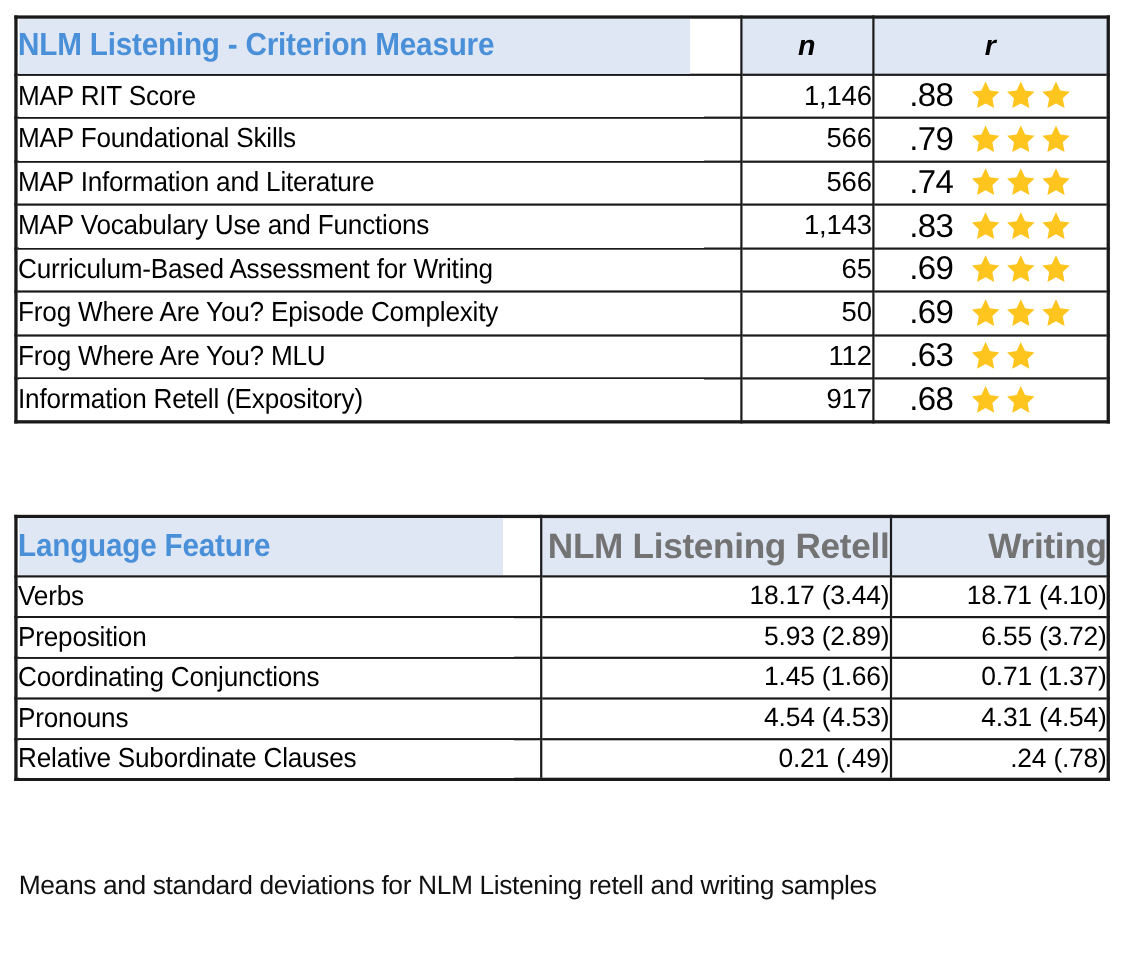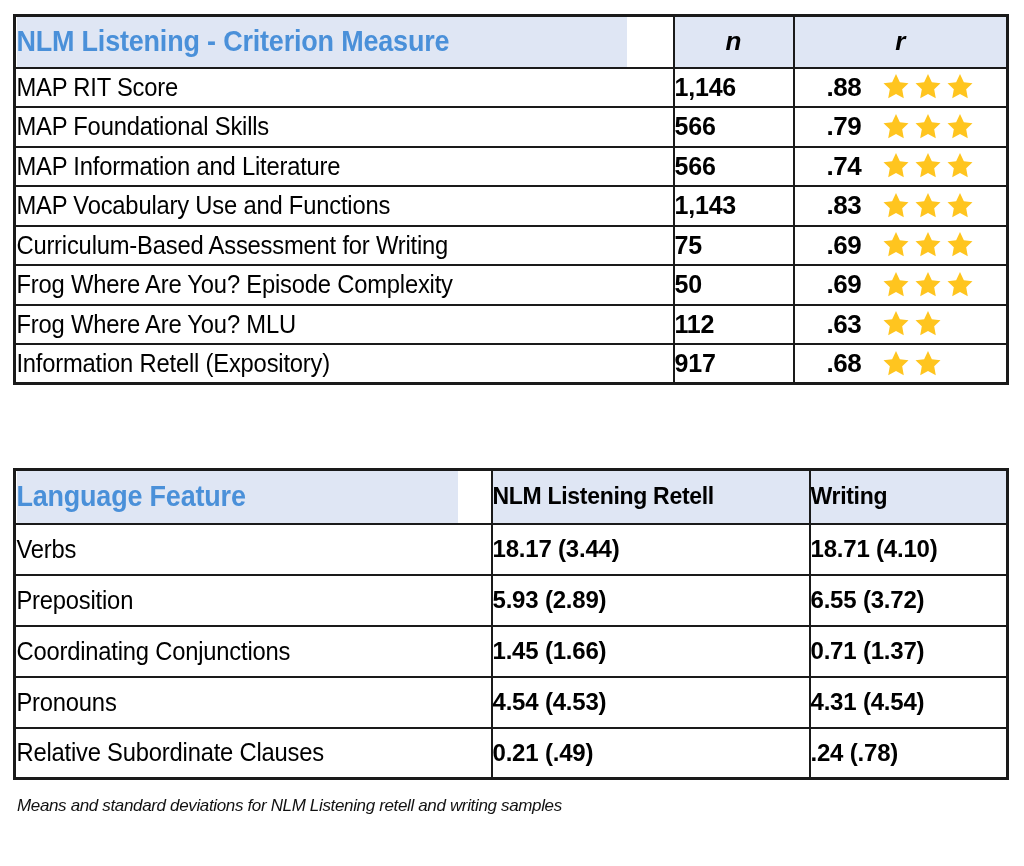--- a/index.html
+++ b/index.html
@@ -54,59 +54,58 @@
     transform-origin: left center;
   }
   .hdr-sym {
     color: #000000;
     font-weight: bold;
     font-style: italic;
     font-size: 26px;
     text-align: center;
   }
   .hdr-black {
-    color: #000000;
+    color: #737373;
     font-weight: bold;
-    font-size: 23px;
-    text-align: left;
+    font-size: 32px;
+    text-align: right;
     white-space: nowrap;
     letter-spacing: -0.3px;
   }
 
   
   .lbl {
     text-align: left;
     padding-left: 18px;
     font-size: 25px;
     white-space: nowrap;
     letter-spacing: -0.2px;
     transform: scaleX(0.95);
     transform-origin: left center;
   }
   .num {
-    text-align: left;
+    text-align: right;
     font-size: 25px;
     letter-spacing: -0.2px;
-    font-weight: bold;
   }
   .rcell {
     font-size: 25px;
     padding-left: 0;
   }
   .rwrap {
     display: flex;
     align-items: center;
     justify-content: flex-start;
     padding-left: 32px;
     gap: 6px;
     height: 100%;
   }
   .rval {
-    font-weight: bold;
-    font-size: 26px;
+    font-weight: normal;
+    font-size: 30px;
     letter-spacing: -0.5px;
     min-width: 48px;
   }
   .stars {
     display: inline-flex;
     align-items: center;
     gap: 2px;
     line-height: 1;
   }
   .star {
@@ -123,32 +122,31 @@
   }
   #table-criterion tr { height: 39.5px; }
   #table-criterion tr.hdr { height: 52px; }
 
   
   #table-language {
     left: 13px;
     top: 468px;
     width: 993px;
   }
-  #table-language tr { height: 51px; }
+  #table-language tr { height: 37px; }
   #table-language tr.hdr { height: 54px; }
   #table-language .num { font-size: 24px; }
 
   
   .caption {
     position: absolute;
     left: 17px;
     top: 789px;
     width: 994px;
-    font-style: italic;
-    font-size: 17px;
+    font-size: 24px;
     line-height: 34px;
     letter-spacing: -0.35px;
     color: #111111;
     white-space: nowrap;
   }
 </style>
 </head>
 <body>
 
 <div class="page">
@@ -242,21 +240,21 @@
                   </svg></span>
                 <span class="star"><svg viewBox="0 0 24 24" width="30" height="30" aria-hidden="true">
                     <path fill="#FFC51F" d="M12 1.6l3.09 6.56 6.91.93-5.05 4.8 1.28 7.11L12 17.6l-6.23 3.4 1.28-7.11L2 9.09l6.91-.93z"></path>
                   </svg></span>
               </span>
             </div>
           </td>
         </tr>
         <tr>
           <td class="lbl">Curriculum-Based Assessment for Writing</td>
-          <td class="num">75</td>
+          <td class="num">65</td>
           <td class="rcell">
             <div class="rwrap">
               <span class="rval">.69</span>
               <span class="stars">
                 <span class="star"><svg viewBox="0 0 24 24" width="30" height="30" aria-hidden="true">
                     <path fill="#FFC51F" d="M12 1.6l3.09 6.56 6.91.93-5.05 4.8 1.28 7.11L12 17.6l-6.23 3.4 1.28-7.11L2 9.09l6.91-.93z"></path>
                   </svg></span>
                 <span class="star"><svg viewBox="0 0 24 24" width="30" height="30" aria-hidden="true">
                     <path fill="#FFC51F" d="M12 1.6l3.09 6.56 6.91.93-5.05 4.8 1.28 7.11L12 17.6l-6.23 3.4 1.28-7.11L2 9.09l6.91-.93z"></path>
                   </svg></span>

